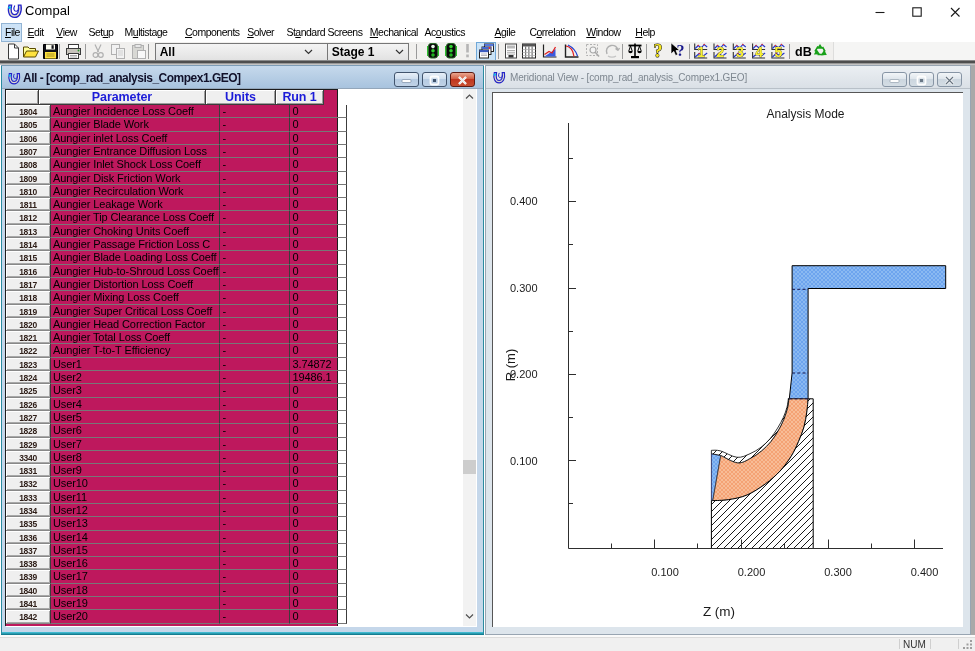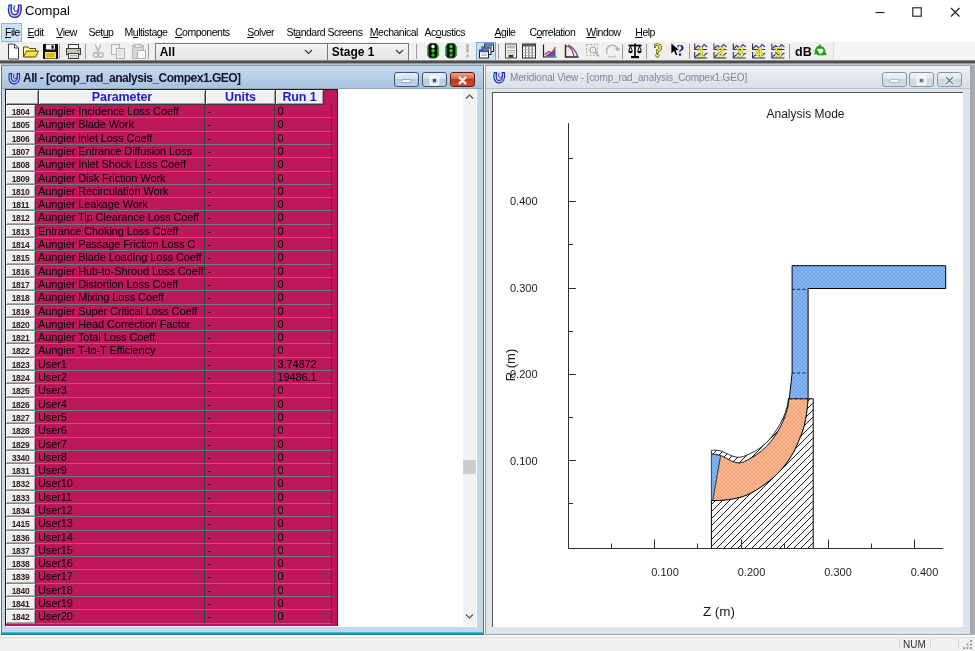--- a/index.html
+++ b/index.html
@@ -30,21 +30,21 @@
 #rwin-content{left:492px;top:92px;width:471px;height:535px;background:#fff;border-left:1px solid #565656;border-top:1px solid #565656}
 .wbtn{position:absolute;width:25px;height:15px;border-radius:3px;border:1px solid #41546d}
 .wbtn.norm{background:linear-gradient(#e7eff8 0%,#cfdeee 45%,#b6cbe2 50%,#c0d2e6 100%)}
 .wbtn.red{background:linear-gradient(#e9a791 0%,#d35f44 45%,#c03620 50%,#c74e30 100%);border-color:#5e1a12}
 .wbtn.grey{background:linear-gradient(#f2f5f8 0%,#dfe6ec 45%,#ccd6df 50%,#d4dde4 100%);border-color:#8795a5}
 
 #tbl{left:5px;top:89px;width:333px;height:537px;border:1.5px solid #1c1c1c;border-bottom:none;background:#be185d;font-size:11px;letter-spacing:-0.1px}
 .th{display:flex;height:15.1px}
 .tr{display:flex;height:13.31px}
 .hc{background:#efefef;border-right:1px solid #3c3c3c;border-bottom:1px solid #3c3c3c;box-shadow:inset 1px 1px 0 #fff,inset -1px -1px 0 #9d9d9d;color:#1c1cd8;font-weight:bold;font-size:12.5px;text-align:center;line-height:14px;overflow:hidden}
-.c0{width:30px;background:#efefef;border-right:1px solid #3c3c3c;border-bottom:1px solid #888;box-shadow:inset 1px 1px 0 #fff,inset -1px -1px 0 #a8a8a8;text-align:center;overflow:hidden;flex:none}
+.c0{width:45px;background:#efefef;border-right:1px solid #3c3c3c;border-bottom:1px solid #888;box-shadow:inset 1px 1px 0 #fff,inset -1px -1px 0 #a8a8a8;text-align:center;overflow:hidden;flex:none}
 .c0 span{font-size:8.5px;font-weight:bold;color:#30201a;line-height:12.8px;letter-spacing:-0.3px}
 .c1{width:168.5px;border-right:1px solid #3c3c3c;border-bottom:1px solid #777;line-height:12.8px;padding-left:2px;overflow:hidden;white-space:nowrap;flex:none}
 .c2{width:70px;border-right:1px solid #3c3c3c;border-bottom:1px solid #777;line-height:12.8px;padding-left:3px;overflow:hidden;flex:none}
 .c3{width:57.5px;border-right:1px solid #3c3c3c;border-bottom:1px solid #777;line-height:12.8px;padding-left:3px;overflow:hidden;flex:none}
 
 #sbar{left:463px;top:89px;width:13px;height:537px;background:#f2f2f2}
 #sthumb{left:463px;top:460px;width:13px;height:14px;background:#cdcdcd}
 
 #statusbar{left:0;top:637px;width:975px;height:14px;background:#f0f0f0;border-top:1px solid #dcdcdc}
 #numtxt{left:903px;top:639px;font-size:10px;color:#333}
@@ -68,21 +68,21 @@
     </g>
   </svg>
 
 <div class="abs" id="menubar"></div>
 <div class="abs" id="mfile"></div>
 <div class="mi" style="left:5px"><u>F</u>ile</div>
 <div class="mi" style="left:27.6px"><u>E</u>dit</div>
 <div class="mi" style="left:56.3px"><u>V</u>iew</div>
 <div class="mi" style="left:88.4px">Set<u>u</u>p</div>
 <div class="mi" style="left:124.6px">M<u>u</u>ltistage</div>
-<div class="mi" style="left:175px"><u>C</u>omponents</div>
+<div class="mi" style="left:185px"><u>C</u>omponents</div>
 <div class="mi" style="left:247.2px"><u>S</u>olver</div>
 <div class="mi" style="left:286.4px">St<u>a</u>ndard Screens</div>
 <div class="mi" style="left:369.8px"><u>M</u>echanical</div>
 <div class="mi" style="left:424.6px">Ac<u>o</u>ustics</div>
 <div class="mi" style="left:494.5px"><u>A</u>gile</div>
 <div class="mi" style="left:529.4px">C<u>o</u>rrelation</div>
 <div class="mi" style="left:586.3px"><u>W</u>indow</div>
 <div class="mi" style="left:635.3px"><u>H</u>elp</div>
 
 <div class="abs" id="toolbar"></div>
@@ -386,21 +386,21 @@
       <div class="c3">0</div>
     </div>
 <div class="tr">
       <div class="c0"><span>1812</span></div>
       <div class="c1">Aungier Tip Clearance Loss Coeff</div>
       <div class="c2">-</div>
       <div class="c3">0</div>
     </div>
 <div class="tr">
       <div class="c0"><span>1813</span></div>
-      <div class="c1">Entrance Choking Loss Coeff</div>
+      <div class="c1">Aungier Choking Units Coeff</div>
       <div class="c2">-</div>
       <div class="c3">0</div>
     </div>
 <div class="tr">
       <div class="c0"><span>1814</span></div>
       <div class="c1">Aungier Passage Friction Loss C</div>
       <div class="c2">-</div>
       <div class="c3">0</div>
     </div>
 <div class="tr">
@@ -517,21 +517,21 @@
       <div class="c2">-</div>
       <div class="c3">0</div>
     </div>
 <div class="tr">
       <div class="c0"><span>1834</span></div>
       <div class="c1">User12</div>
       <div class="c2">-</div>
       <div class="c3">0</div>
     </div>
 <div class="tr">
-      <div class="c0"><span>1415</span></div>
+      <div class="c0"><span>1835</span></div>
       <div class="c1">User13</div>
       <div class="c2">-</div>
       <div class="c3">0</div>
     </div>
 <div class="tr">
       <div class="c0"><span>1836</span></div>
       <div class="c1">User14</div>
       <div class="c2">-</div>
       <div class="c3">0</div>
     </div>

